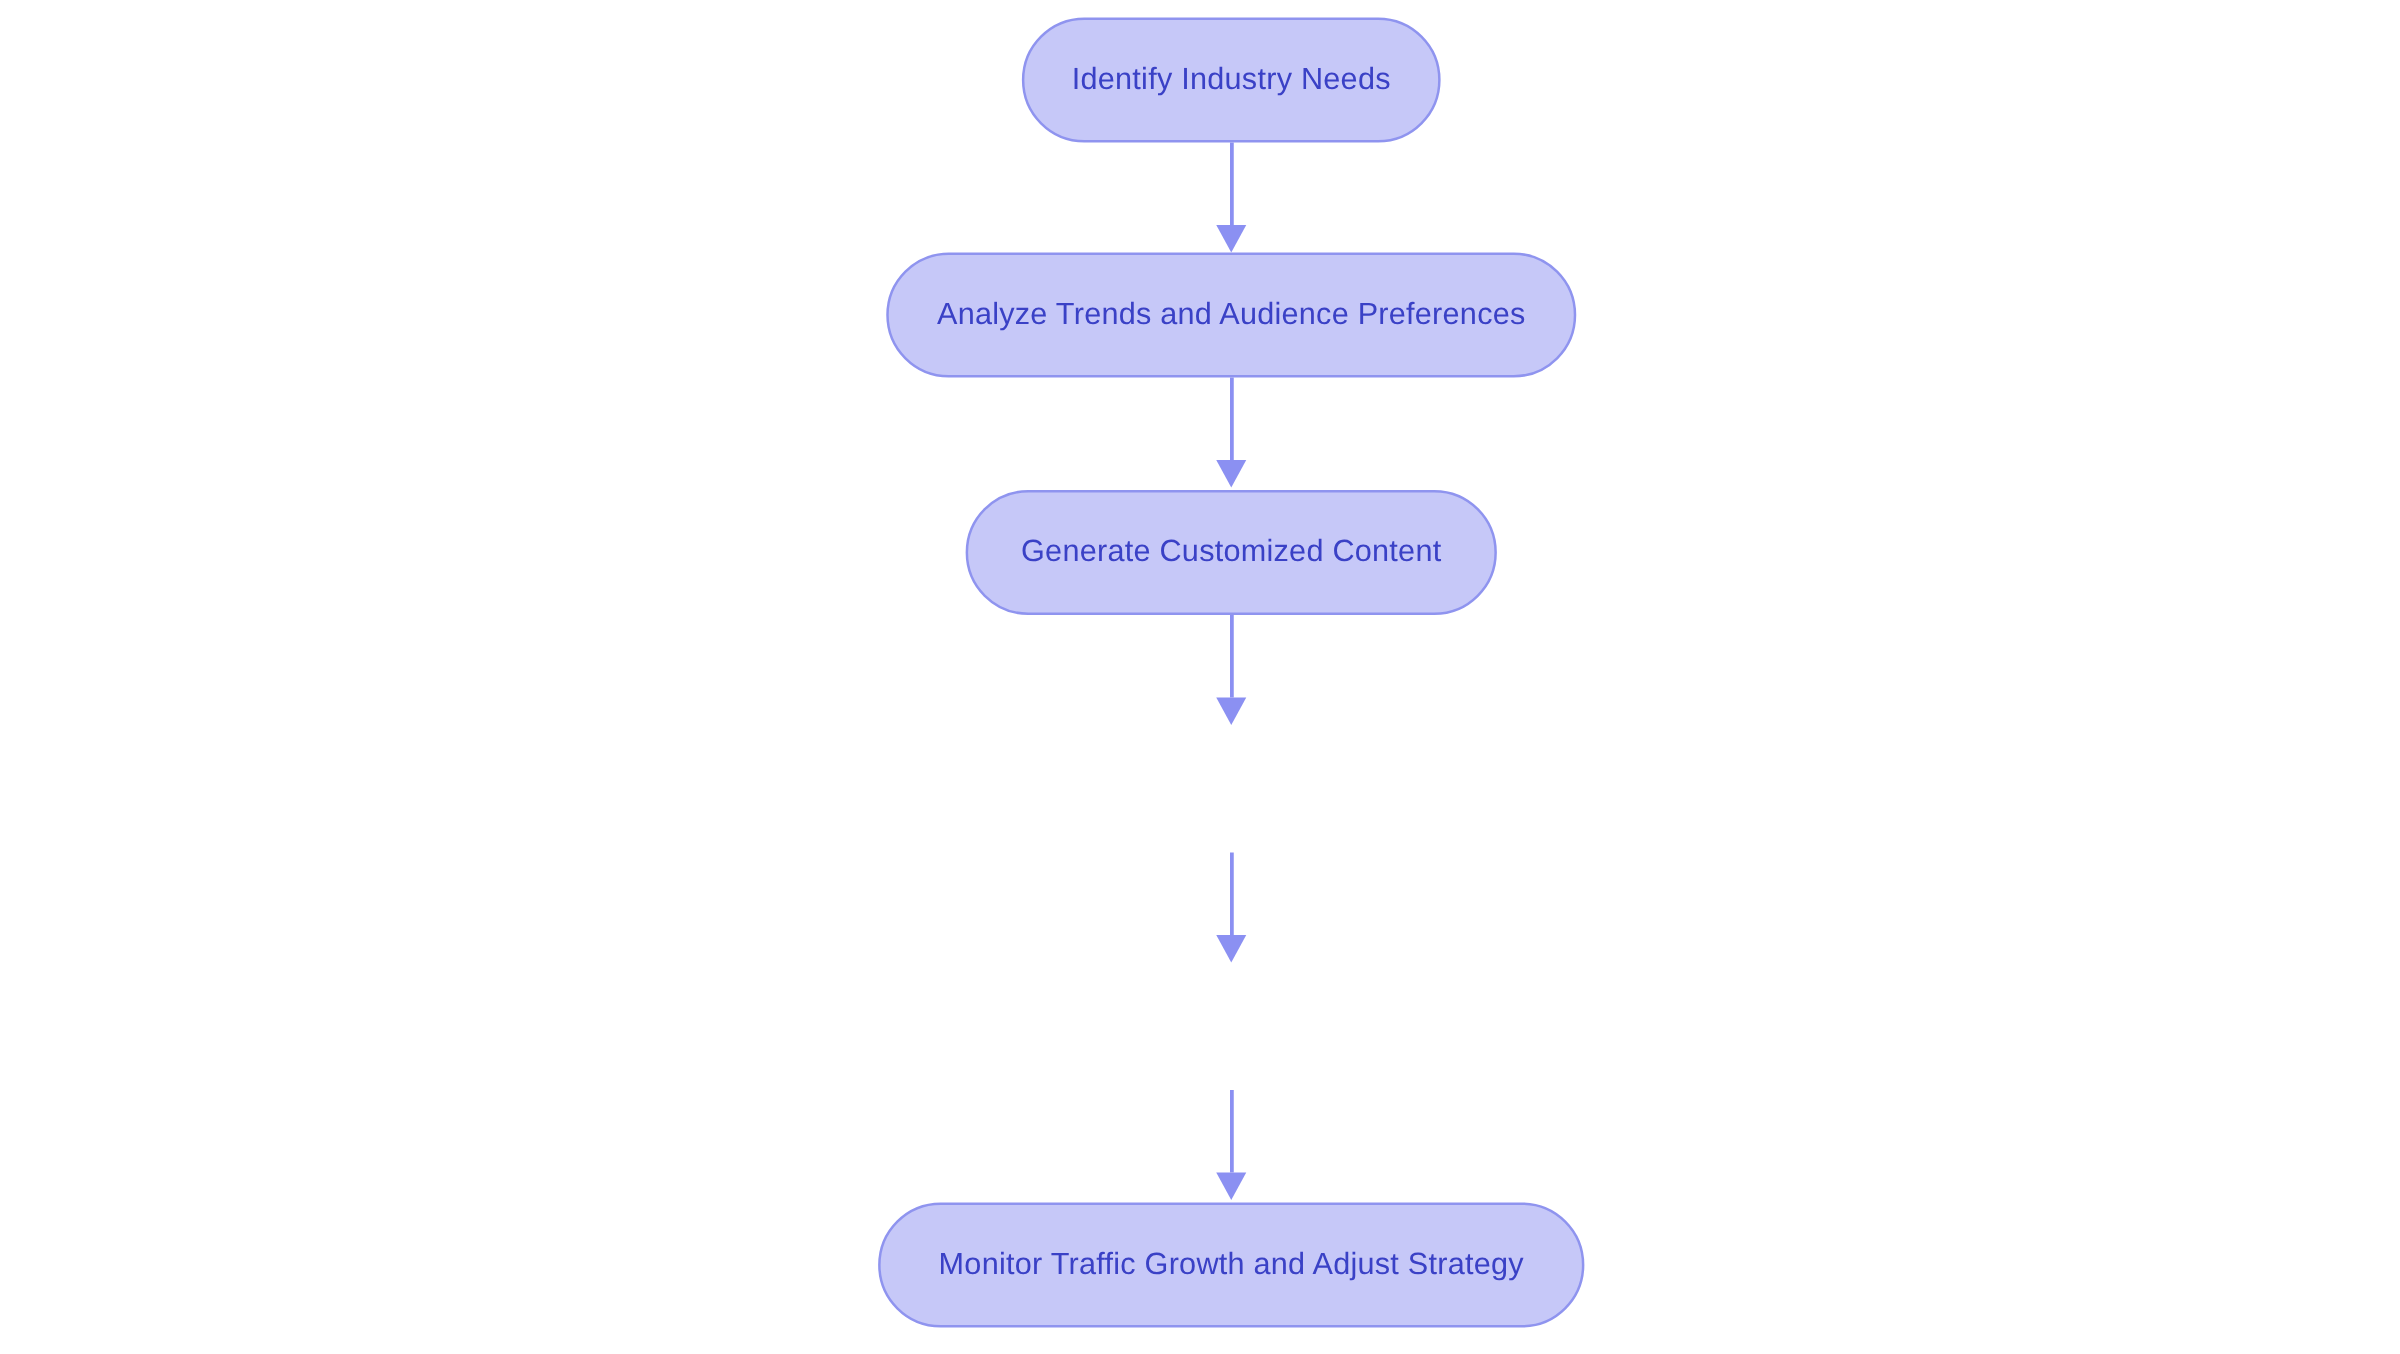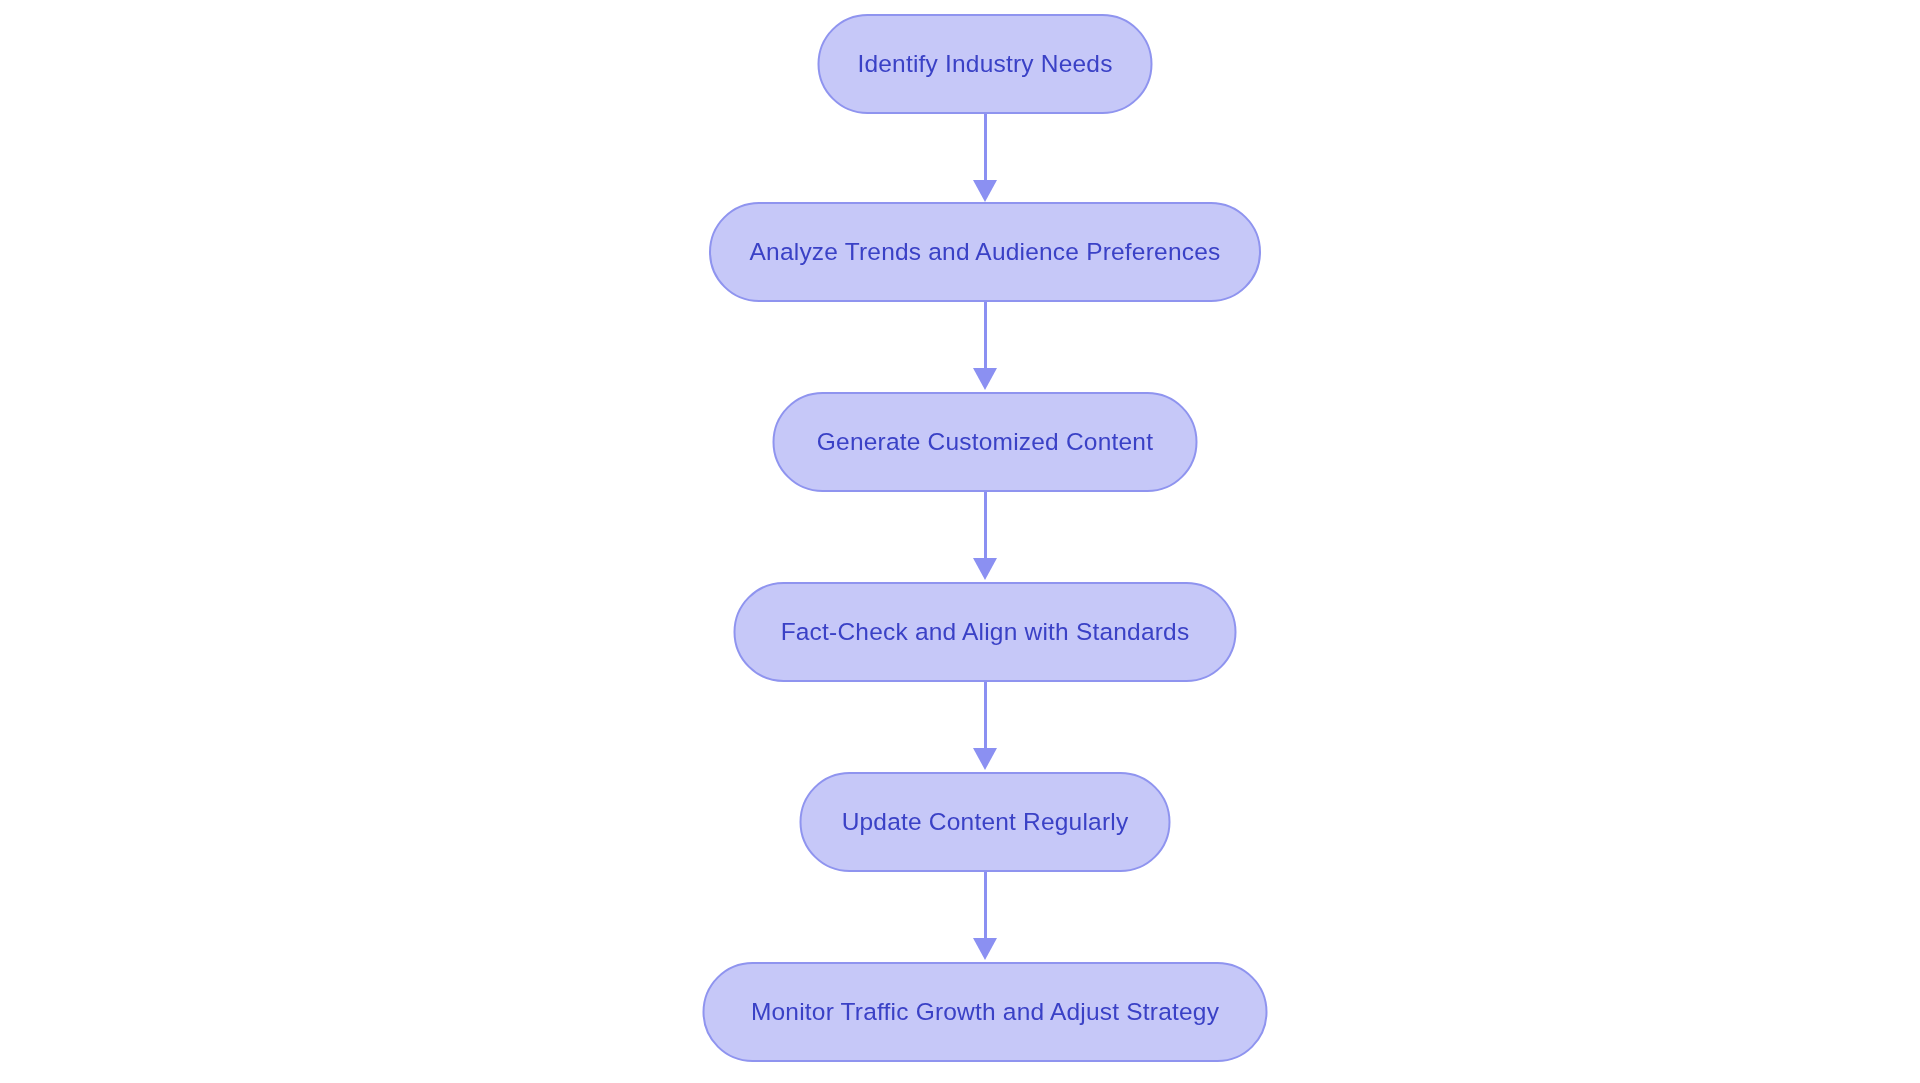--- a/index.html
+++ b/index.html
@@ -94,32 +94,26 @@
 
   <div class="node n3">
     <span>Generate Customized Content</span>
   </div>
 
   <div class="arrow a3">
     <div class="shaft"></div>
     <div class="head"></div>
   </div>
 
-  <div class="node n4">
-    <span>Fact-Check and Align with Standards</span>
-  </div>
 
   <div class="arrow a4">
     <div class="shaft"></div>
     <div class="head"></div>
   </div>
 
-  <div class="node n5">
-    <span>Update Content Regularly</span>
-  </div>
 
   <div class="arrow a5">
     <div class="shaft"></div>
     <div class="head"></div>
   </div>
 
   <div class="node n6">
     <span>Monitor Traffic Growth and Adjust Strategy</span>
   </div>
 

